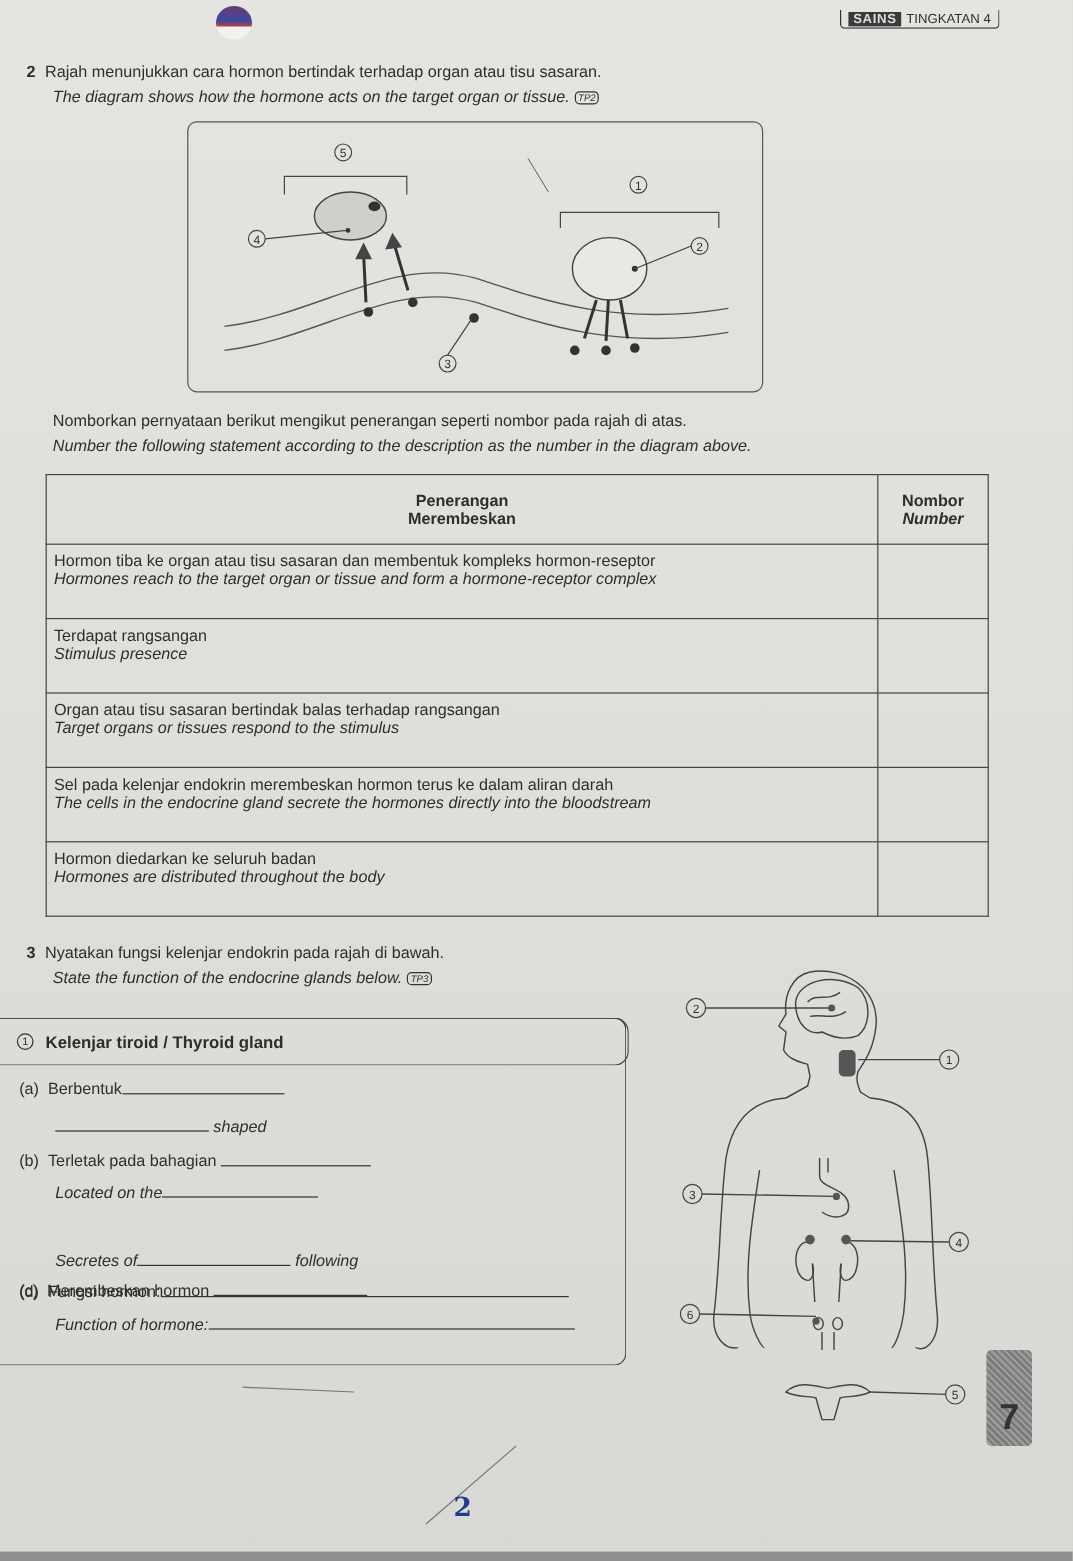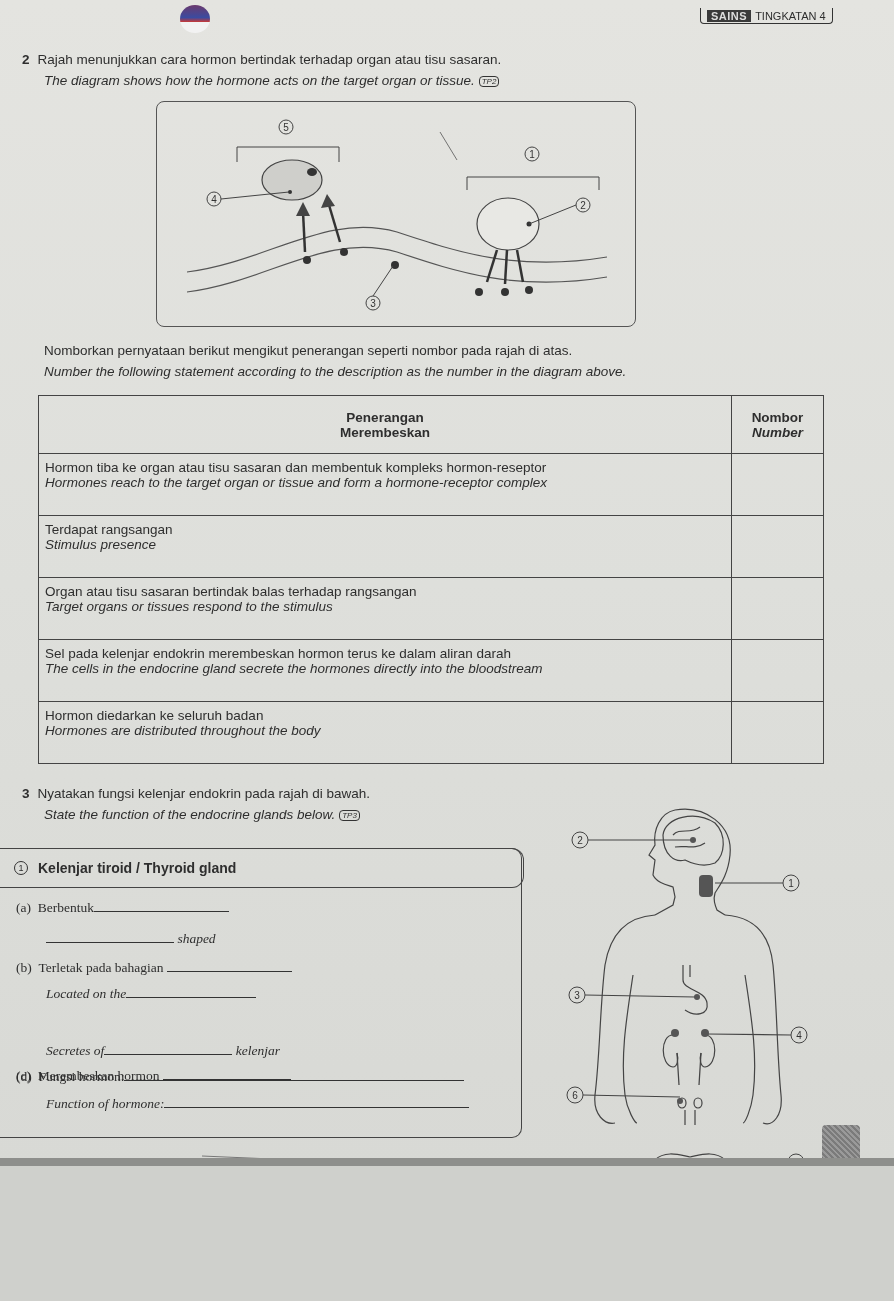--- a/index.html
+++ b/index.html
@@ -1,36 +1,36 @@
 <!DOCTYPE html>
 <html><head>
 <meta charset="utf-8">
 <style>
   * { box-sizing: border-box; margin: 0; padding: 0; }
   body { width: 894px; height: 1301px; background: #cfd0cc; font-family: "DejaVu Sans", sans-serif; color: #2e2e2e; overflow: hidden; }
-  .page { position: relative; width: 894px; height: 1166px; background: linear-gradient(180deg,#e4e4e0 0%,#dedfdb 50%,#d8d9d5 100%); overflow: hidden; }
+  .page { position: relative; width: 894px; height: 1301px; background: linear-gradient(180deg,#e4e4e0 0%,#dedfdb 50%,#d8d9d5 100%); overflow: hidden; }
   .shadow-bottom { position: absolute; left: 0; right: 0; bottom: 0; height: 8px; background: #8e8f8c; }
   .punch { position: absolute; left: 180px; top: 5px; width: 30px; height: 28px; border-radius: 50%; background: linear-gradient(180deg,#6b3a6e 0%,#3b4ba0 45%,#c53a3a 60%,#f2f2f2 62%); }
   .header-tag { position: absolute; left: 700px; top: 8px; height: 16px; display: flex; align-items: center; border: 1px solid #333; border-top: none; border-radius: 0 0 4px 4px; padding: 0 6px 0 6px; font-family: "Liberation Sans", sans-serif; font-size: 11px; }
   .header-tag .sains { background: #3a3a3a; color: #ddd; font-weight: bold; padding: 0 4px; margin-right: 4px; letter-spacing: 0.5px; }
   .q { position: absolute; font-family: "Liberation Sans", sans-serif; font-size: 13.5px; }
   .qnum { font-weight: bold; margin-right: 8px; }
   .ital { font-style: italic; }
   .tp { display: inline-block; font-size: 8px; border: 1px solid #333; border-radius: 4px; padding: 0 2px; margin-left: 4px; vertical-align: middle; }
   .diagram1 { position: absolute; left: 156px; top: 101px; width: 480px; height: 226px; border: 1.5px solid #555; border-radius: 8px; }
   table.answer { position: absolute; left: 38px; top: 395px; width: 786px; border-collapse: collapse; font-family: "Liberation Sans", sans-serif; font-size: 13.5px; border-radius: 22px; }
   table.answer th, table.answer td { border: 1px solid #444; padding: 6px 6px; vertical-align: top; }
   table.answer th { font-weight: bold; text-align: center; height: 58px; vertical-align: middle; }
   table.answer td.num { width: 92px; }
   table.answer tr.row td { height: 62px; }
   .th-right { text-align: center; }
   .q3-box { position: absolute; left: 0; top: 848px; width: 522px; height: 290px; border: 1.5px solid #444; border-left: none; border-radius: 0 10px 10px 0; }
   .q3-head { position: absolute; left: 0; top: 848px; width: 524px; height: 40px; border: 1.5px solid #444; border-left: none; border-radius: 0 12px 12px 0; display: flex; align-items: center; padding-left: 14px; font-family: "Liberation Sans", sans-serif; font-weight: bold; font-size: 14px; }
   .circ { display: inline-flex; align-items: center; justify-content: center; width: 14px; height: 14px; border: 1px solid #333; border-radius: 50%; font-size: 9px; font-weight: normal; margin-right: 10px; }
-  .line { position: absolute; font-family: Liberation Serif, serif; font-size: 13.5px; white-space: nowrap; }
+  .line { position: absolute; font-family: Liberation Sans, sans-serif; font-size: 13.5px; white-space: nowrap; }
   .blank { display: inline-block; border-bottom: 1px solid #333; height: 12px; vertical-align: baseline; }
   .pagenum { position: absolute; left: 822px; top: 1125px; width: 38px; height: 80px; background: repeating-linear-gradient(45deg,#7b7b7b 0 2px,#9a9a9a 2px 4px); border-radius: 4px; font-family: "Liberation Sans", sans-serif; font-weight: bold; font-size: 30px; color: #333; display: flex; align-items: flex-end; justify-content: center; padding-bottom: 6px; }
   .handwrite { position: absolute; left: 378px; top: 1243px; color: #1f3d8e; font-family: "DejaVu Serif", serif; font-size: 22px; font-weight: bold; }
 </style>
 </head>
 <body>
 
 <div class="page">
 
   <div class="punch"></div>
@@ -175,21 +175,21 @@
     <span>(b)</span>&nbsp;&nbsp;<span>Terletak pada bahagian</span>&nbsp;<span class="blank" style="width:125px"></span>
   </div>
   <div class="line ital" style="left:46px; top:986px;">
     <span>Located on the</span><span class="blank" style="width:130px"></span>
   </div>
 
   <div class="line" style="left:16px; top:1068px;">
     <span>(c)</span>&nbsp;&nbsp;<span>Merembeskan hormon</span>&nbsp;<span class="blank" style="width:128px"></span>
   </div>
   <div class="line ital" style="left:46px; top:1043px;">
-    <span>Secretes of</span><span class="blank" style="width:128px"></span>&nbsp;<span>kelenjar</span>
+    <span>Secretes of</span><span class="blank" style="width:128px"></span>&nbsp;<span>following</span>
   </div>
 
   <div class="line" style="left:16px; top:1069px;">
     <span>(d)</span>&nbsp;&nbsp;<span>Fungsi hormon:</span><span class="blank" style="width:340px"></span>
   </div>
   <div class="line ital" style="left:46px; top:1096px;">
     <span>Function of hormone:</span><span class="blank" style="width:305px"></span>
   </div>
 
   <svg style="position:absolute; left:555px; top:805px;" width="260" height="390" viewBox="0 0 260 390">

